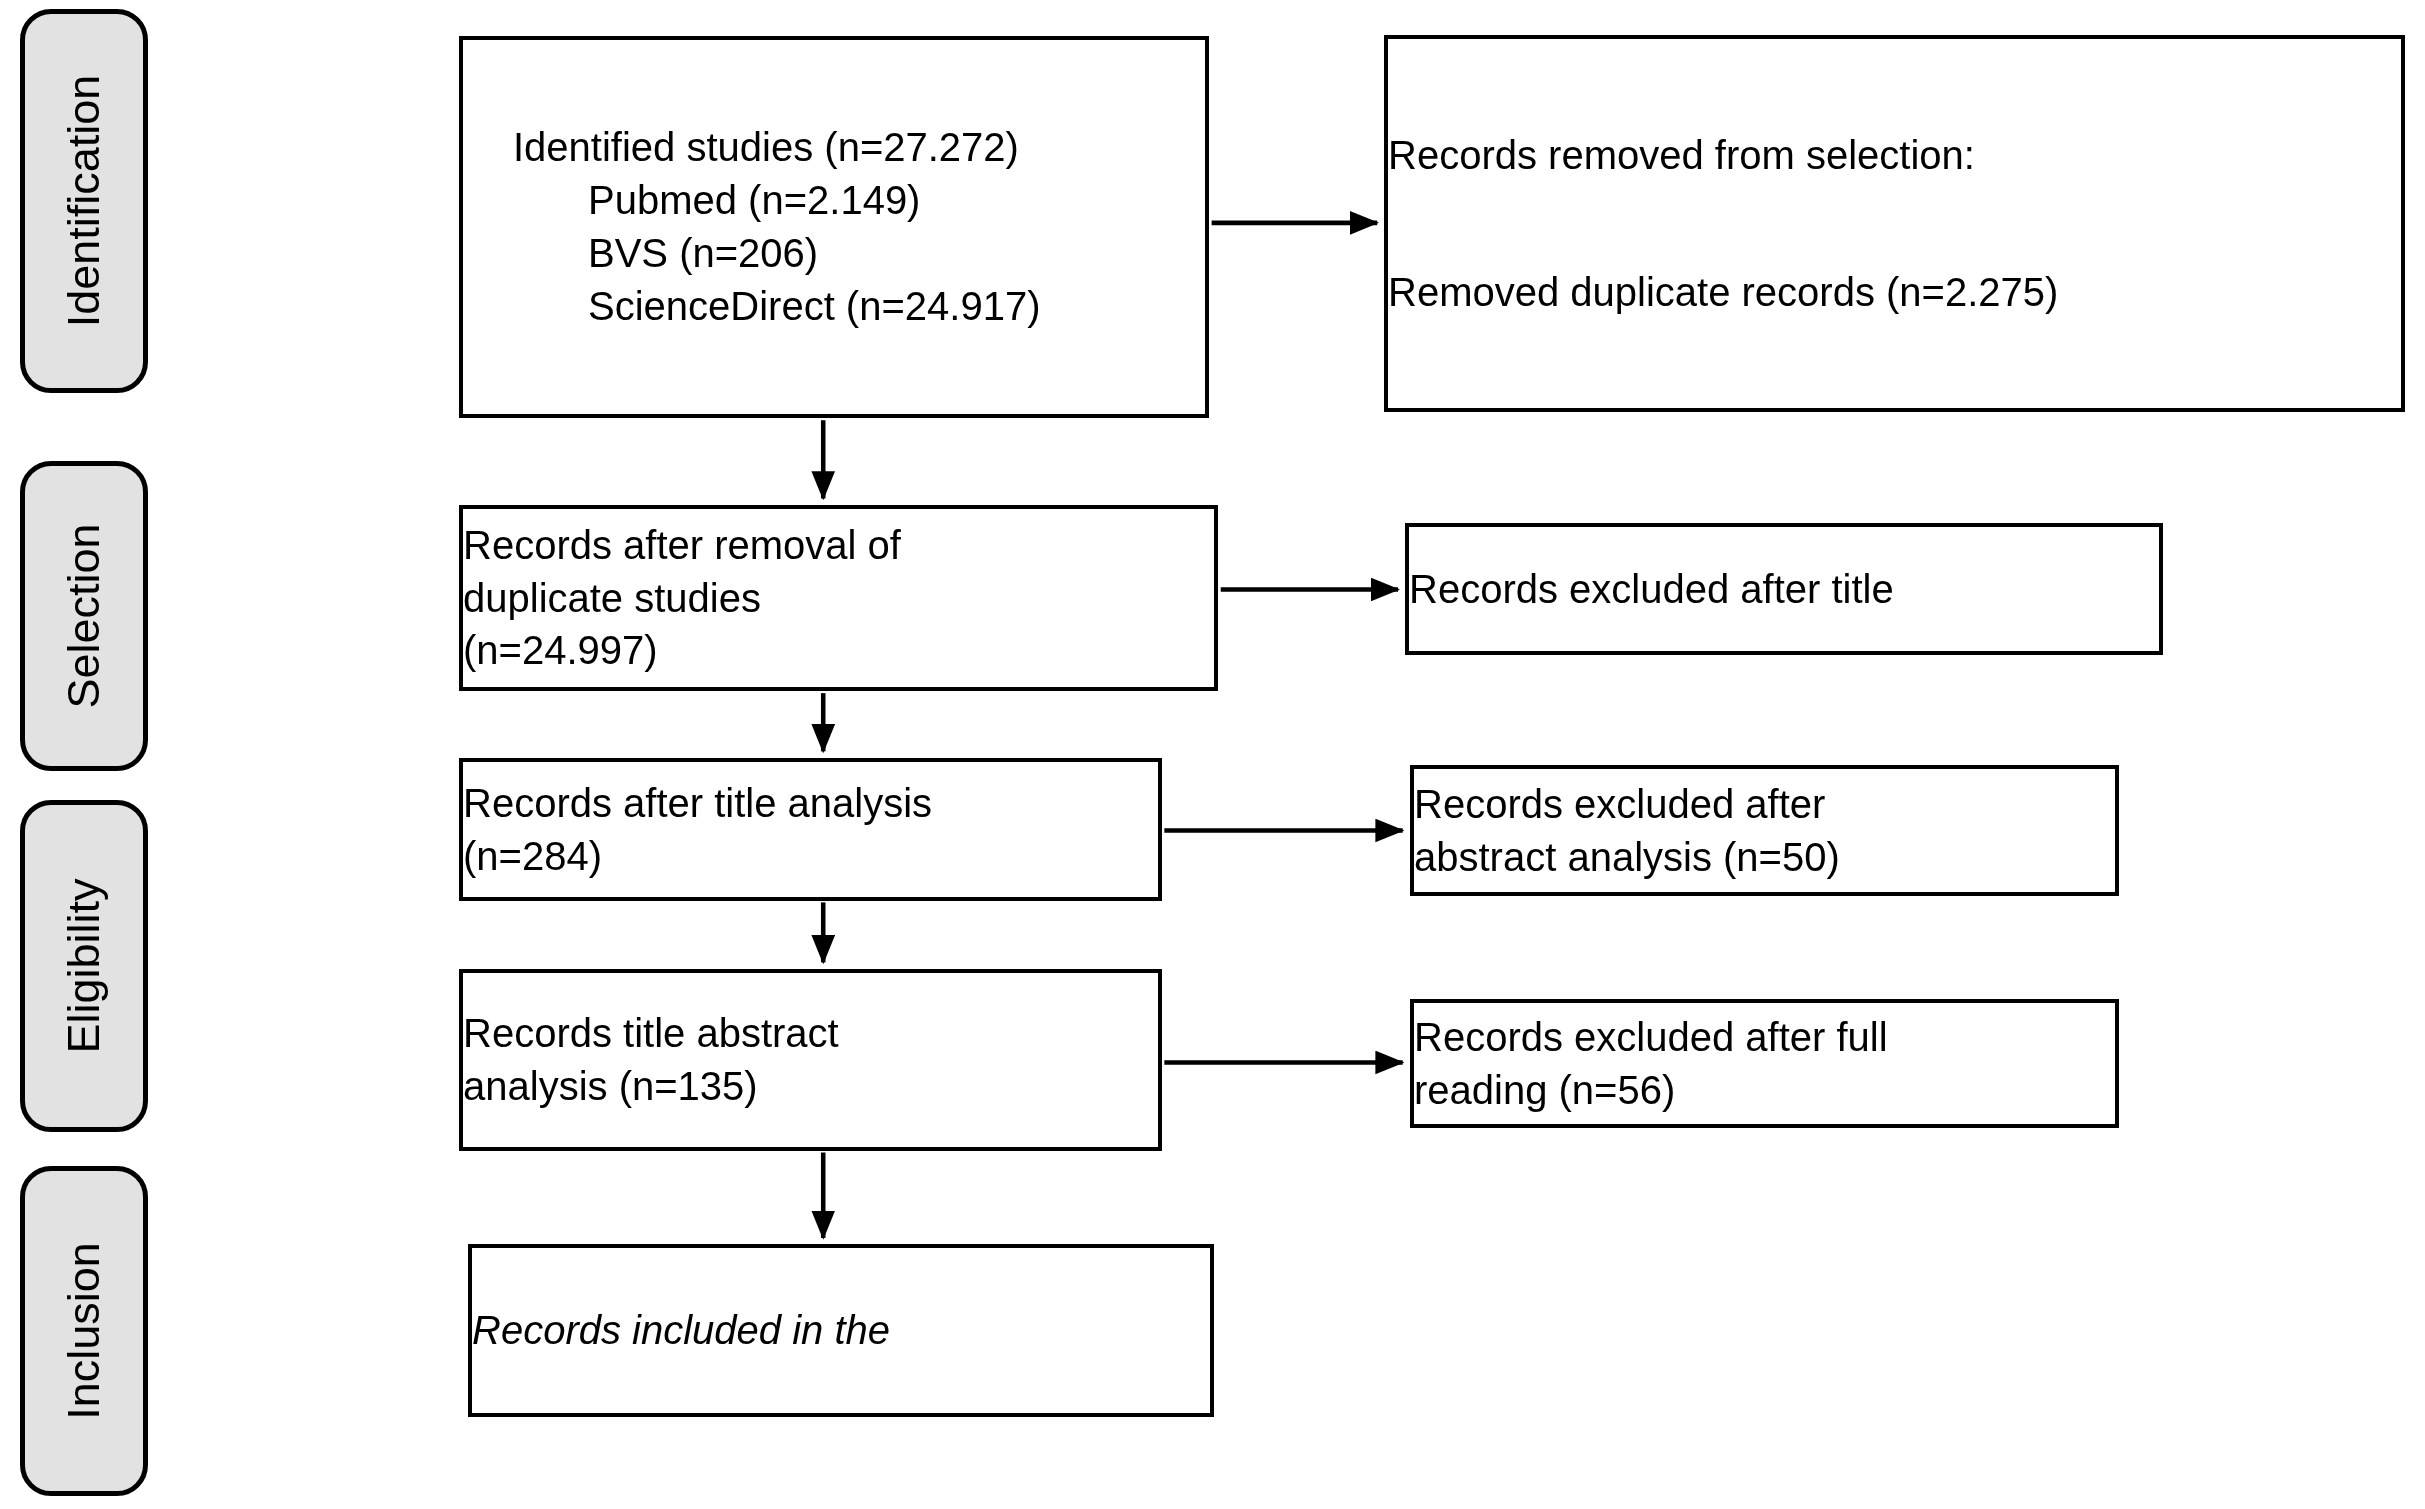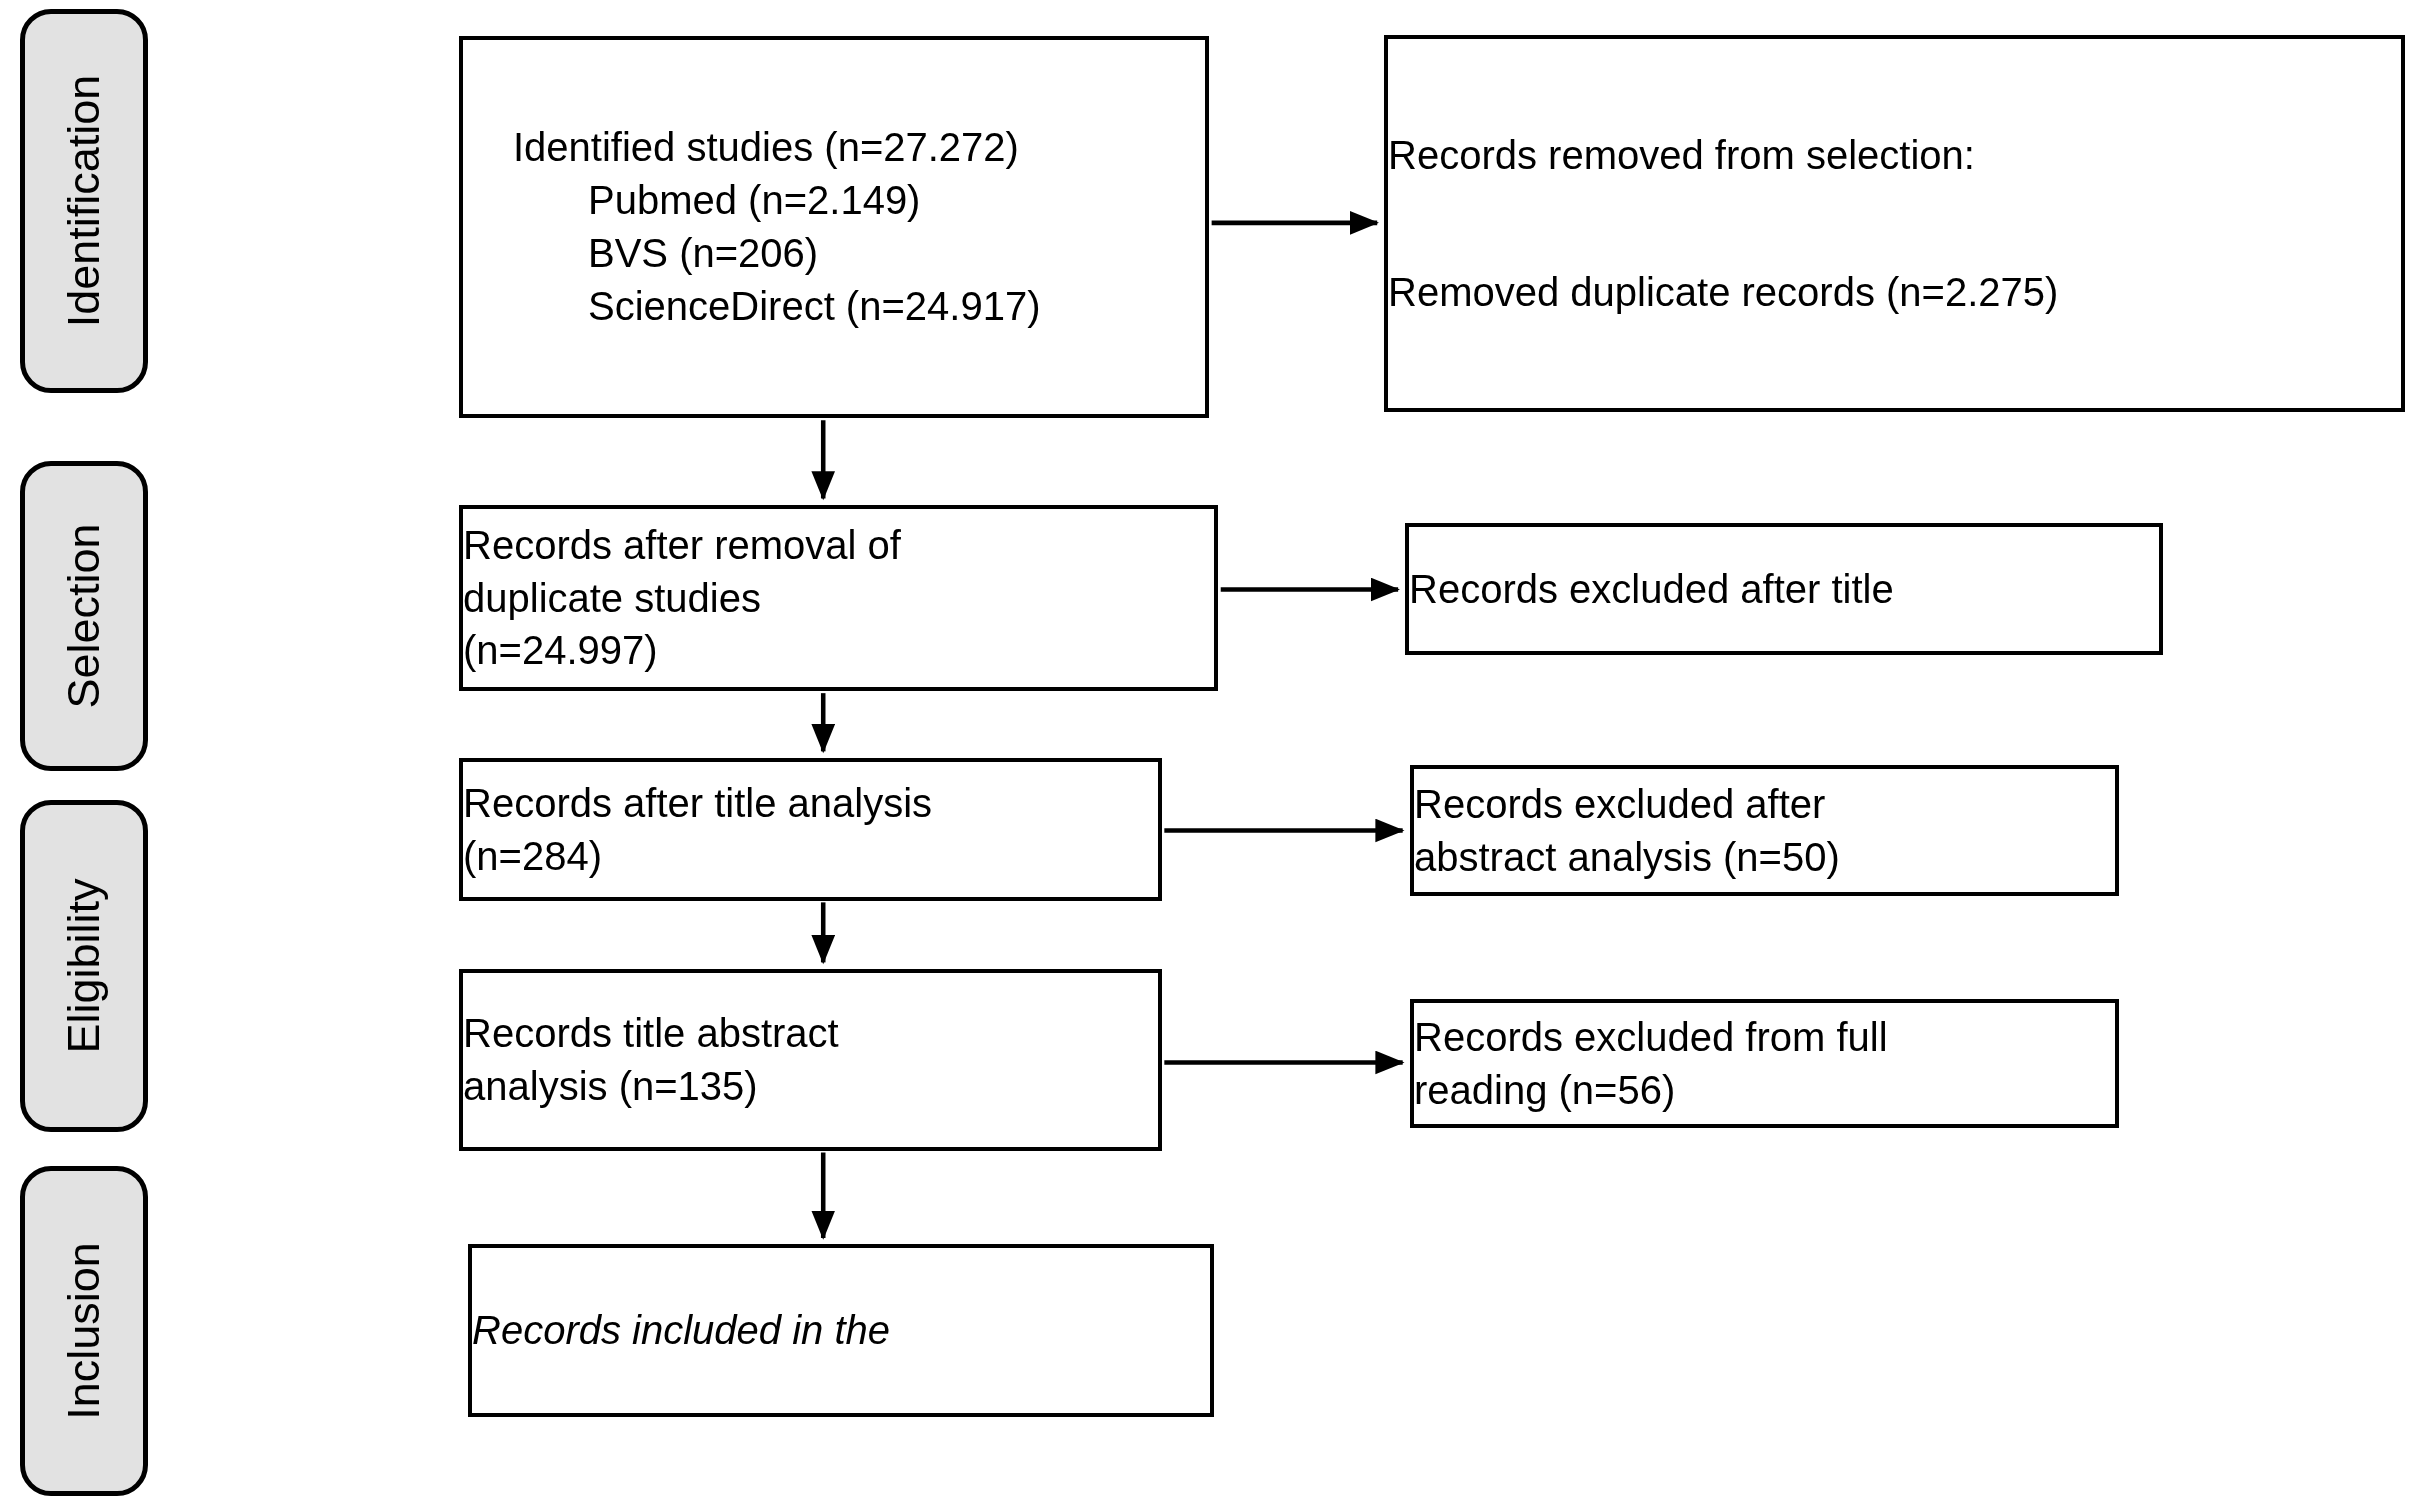--- a/index.html
+++ b/index.html
@@ -146,21 +146,21 @@
   <div class="fbox" id="box-excluded-title">
     <span class="line">Records excluded after title</span>
   </div>
 
   <div class="fbox" id="box-excluded-abstract">
     <span class="line">Records excluded after</span>
     <span class="line">abstract analysis (n=50)</span>
   </div>
 
   <div class="fbox" id="box-excluded-full">
-    <span class="line">Records excluded from full</span>
+    <span class="line">Records excluded after full</span>
     <span class="line">reading (n=56)</span>
   </div>
 
   <svg class="arrows" width="2426" height="1510" viewBox="0 0 2667 1660">
     <defs>
       <marker id="ah" markerUnits="userSpaceOnUse" markerWidth="34" markerHeight="28" refX="30" refY="13" orient="auto">
         <path d="M0,0 L32,13 L0,26 Z" fill="#000000"></path>
       </marker>
     </defs>
     <line class="arrow-line" x1="1332" y1="245" x2="1514" y2="245" marker-end="url(#ah)"></line>

